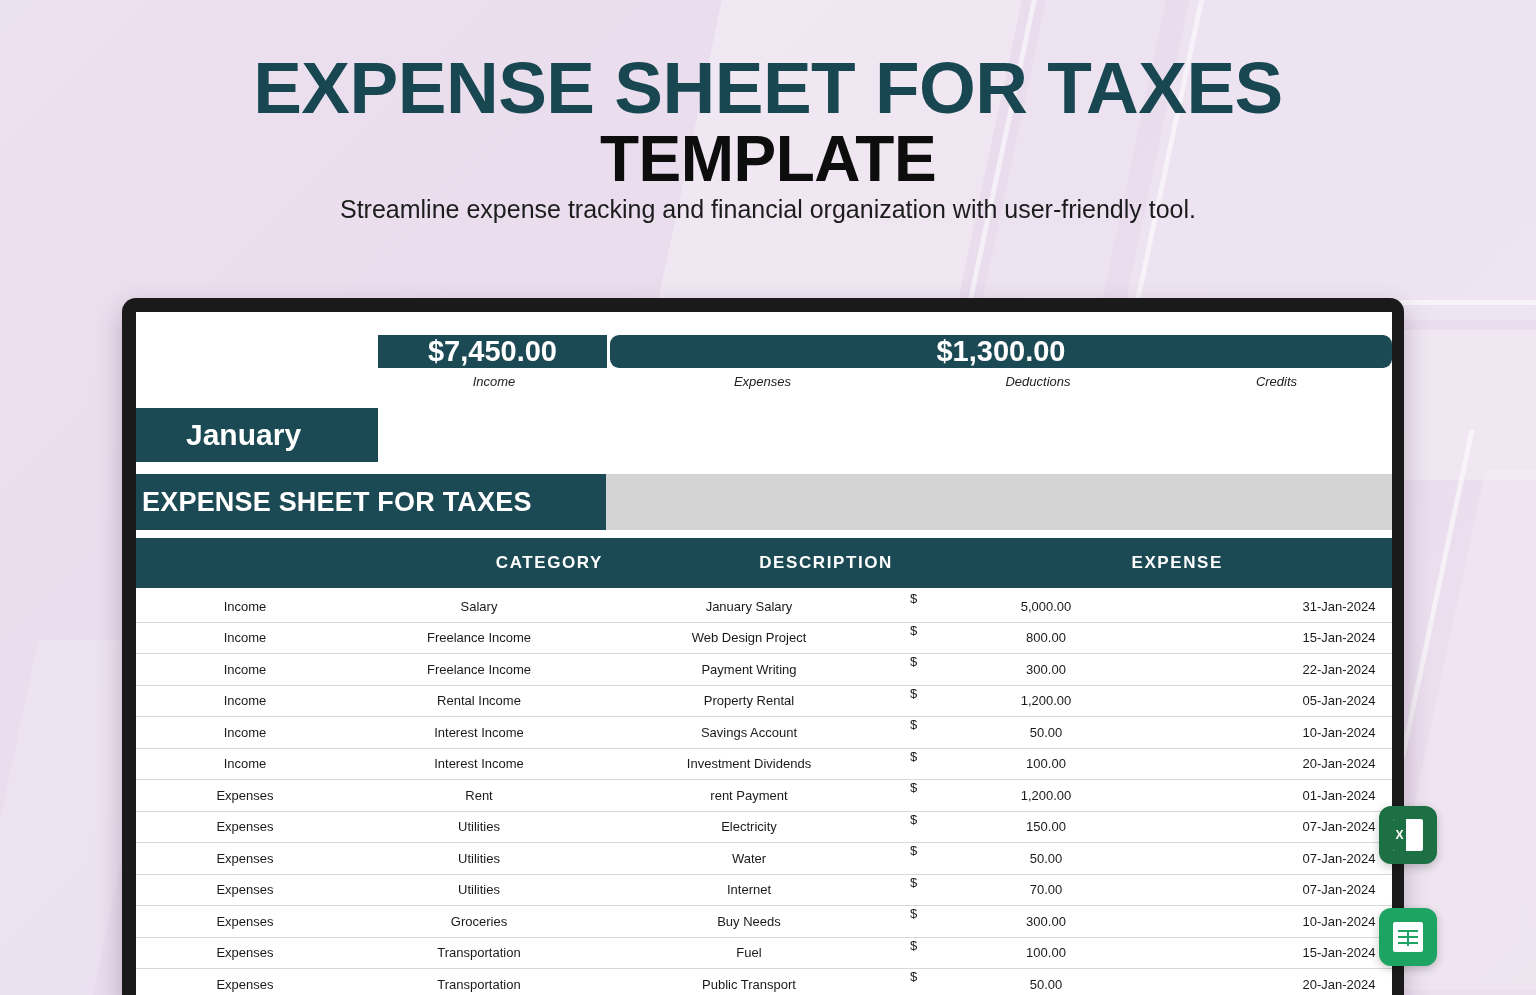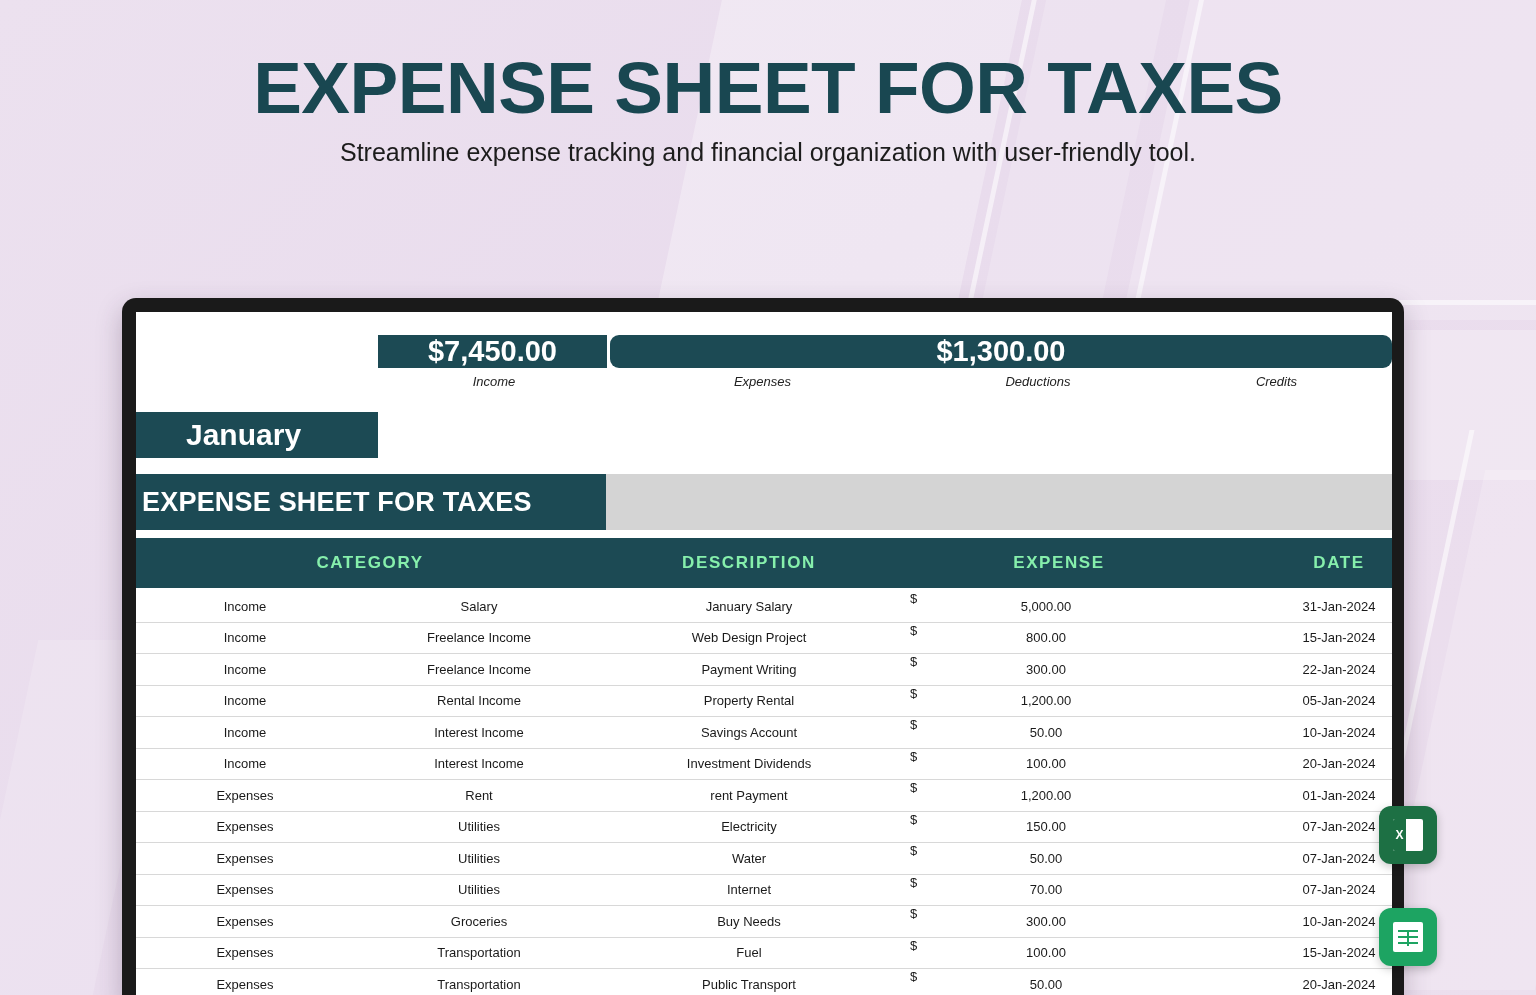--- a/index.html
+++ b/index.html
@@ -56,21 +56,20 @@
     font-family: "Liberation Sans", sans-serif;
   }
   .title-sub {
     font-size: 64px;
     line-height: 1.12;
     font-weight: bold;
     color: #0d0d0d;
     letter-spacing: -0.5px;
   }
   .tagline {
-    margin-top: 14px;
     font-size: 25px;
     color: #1c1c1c;
     font-weight: normal;
   }
 
   
   .device {
     position: absolute;
     left: 122px;
     top: 298px;
@@ -142,21 +141,21 @@
     display: flex;
     align-items: center;
     padding-top: 4px;
     box-sizing: border-box;
   }
   .month-chip {
     background: #1c4a54;
     color: #ffffff;
     font-size: 30px;
     font-weight: bold;
-    height: 46px;
+    height: 54px;
     width: 242px;
     display: flex;
     align-items: center;
     padding-left: 50px;
     box-sizing: border-box;
   }
 
   
   .sheet-title-row {
     display: flex;
@@ -179,26 +178,26 @@
 
   
   .tbl {
     width: 100%;
     border-collapse: collapse;
     table-layout: fixed;
     margin-top: 8px;
   }
   .tbl thead th {
     background: #1c4a54;
-    color: #86efac;
+    color: #ffffff;
     font-size: 17px;
     font-weight: bold;
     letter-spacing: 1.6px;
     height: 48px;
-    text-align: center;
+    text-align: right;
     border-bottom: 3px solid #ffffff;
   }
   .tbl tbody td {
     height: 28.5px;
     font-size: 13px;
     color: #1a1a1a;
     text-align: center;
     border-bottom: 1px solid #d8d8d8;
     background: #ffffff;
   }
@@ -283,20 +282,21 @@
   <div class="bg-shape s5"></div>
   <div class="bg-shape s6"></div>
   <div class="bg-line l1"></div>
   <div class="bg-line l2"></div>
   <div class="bg-line l3"></div>
   <div class="bg-line l4"></div>
 </div>
 
 <div class="header">
   <div class="title-main">EXPENSE SHEET FOR TAXES</div>
+  <div class="title-sub">TEMPLATE</div>
   <div class="tagline">Streamline expense tracking and financial organization with user-friendly tool.</div>
 </div>
 
 <div class="device">
   <div class="screen">
 
     <div class="summary">
       <div class="summary-cell blank"></div>
       <div class="summary-cell c1">$7,450.00</div>
       <div class="summary-cell c4">$1,300.00</div>

